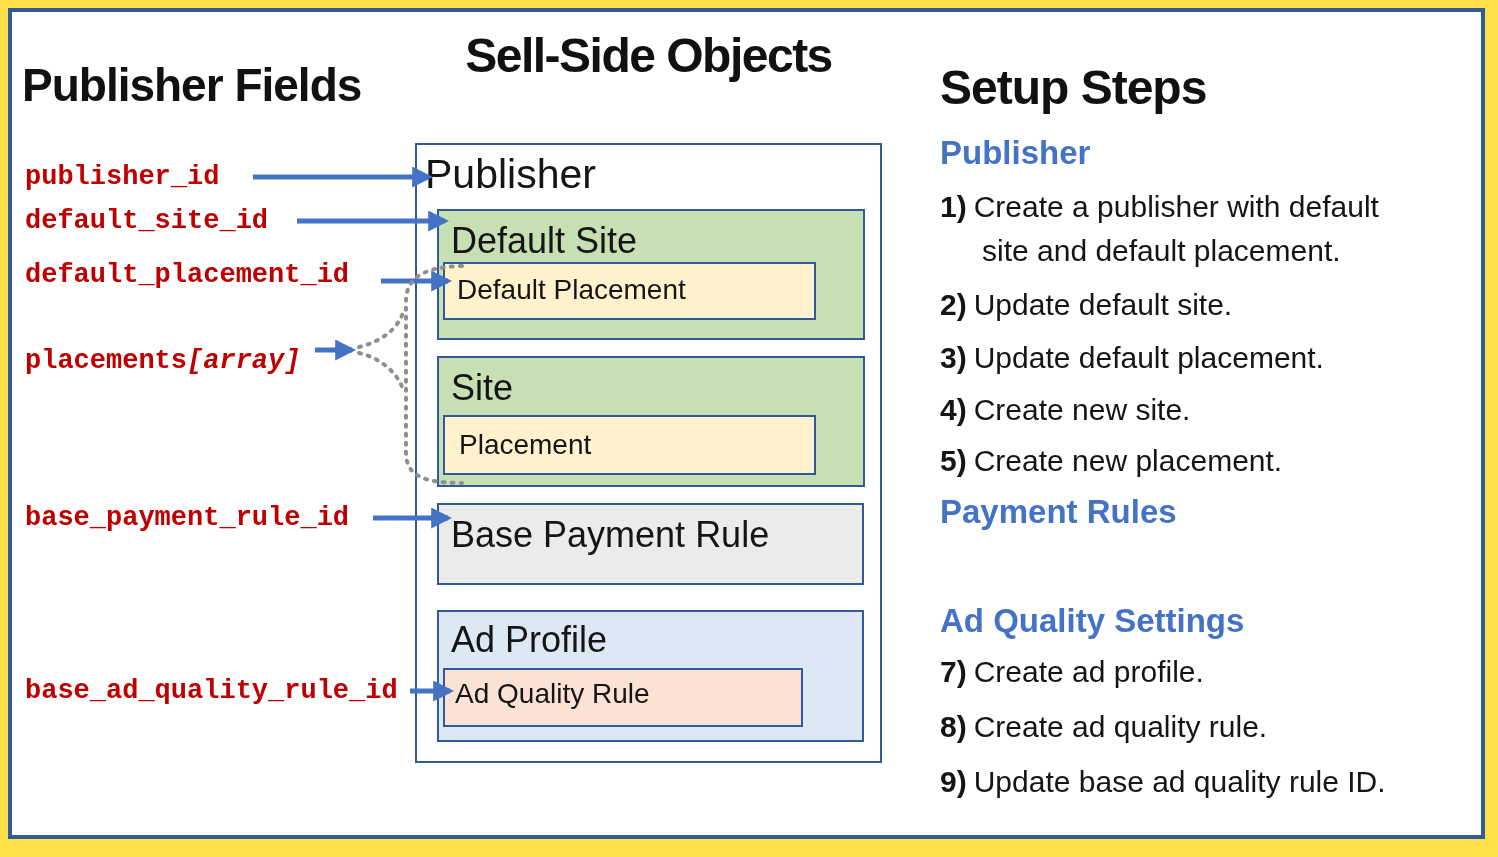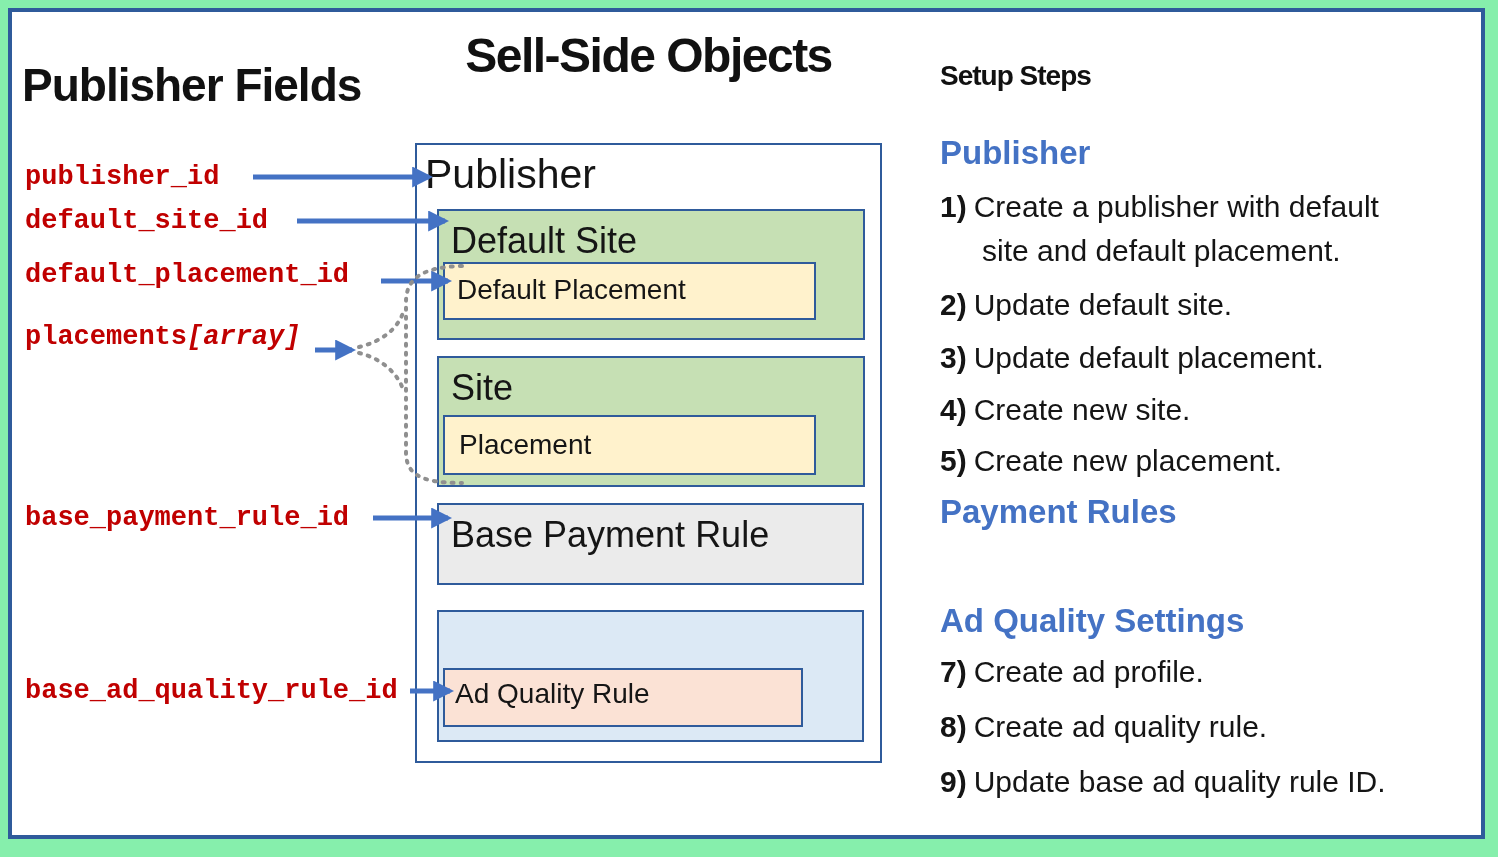--- a/index.html
+++ b/index.html
@@ -1,27 +1,27 @@
 <!DOCTYPE html>
 <html><head>
 <meta charset="utf-8">
 <style>
   html,body{margin:0;padding:0;background:#fff;}
   #canvas{
-    position:relative;width:1498px;height:857px;background:#86efac;overflow:hidden;
+    position:relative;width:1498px;height:857px;background:#fde047;overflow:hidden;
     font-family:"Liberation Sans",sans-serif;color:#151515;
   }
   .frame{
     position:absolute;left:8px;top:8px;width:1477px;height:831px;
     border:4px solid #2f5b9b;background:#fff;box-sizing:border-box;
   }
   .h-big{position:absolute;font-weight:bold;color:#111;white-space:nowrap;}
   #left-heading{left:22px;top:58px;font-size:46px;letter-spacing:-1px;}
   #main-title{left:415px;top:28px;width:467px;text-align:center;font-size:48px;letter-spacing:-1.5px;}
-  #setup-heading{left:940px;top:60px;font-size:28px;letter-spacing:-1px;}
+  #setup-heading{left:940px;top:60px;font-size:48px;letter-spacing:-1px;}
 
   .field{
     position:absolute;left:25px;font-family:"Liberation Mono",monospace;
     font-weight:bold;font-size:27px;color:#c00000;white-space:nowrap;line-height:30px;
   }
   .field .suffix{font-style:italic;}
 
   .box{position:absolute;box-sizing:border-box;border:2.5px solid #2f5b9b;}
   .boxlabel{position:absolute;white-space:nowrap;color:#151515;line-height:1.1;}
   .lab-xl{font-size:41px;}
@@ -41,41 +41,42 @@
 <div id="canvas">
   <div class="frame"></div>
 
   <div id="left-heading" class="h-big">Publisher Fields</div>
   <div id="main-title" class="h-big">Sell-Side Objects</div>
   <div id="setup-heading" class="h-big">Setup Steps</div>
 
   <div class="field" style="top:162px"><span>publisher_id</span><span class="suffix"></span></div>
   <div class="field" style="top:206px"><span>default_site_id</span><span class="suffix"></span></div>
   <div class="field" style="top:260px"><span>default_placement_id</span><span class="suffix"></span></div>
-  <div class="field" style="top:322px"><span>placements</span><span class="suffix">[array]</span></div>
+  <div class="field" style="top:346px"><span>placements</span><span class="suffix">[array]</span></div>
   <div class="field" style="top:503px"><span>base_payment_rule_id</span><span class="suffix"></span></div>
   <div class="field" style="top:676px"><span>base_ad_quality_rule_id</span><span class="suffix"></span></div>
 
   <div class="box" style="left:415px;top:143px;width:467px;height:620px;background:#fff"></div>
   <div class="boxlabel lab-xl" style="left:425px;top:152px">Publisher</div>
 
   <div class="box" style="left:437px;top:209px;width:428px;height:131px;background:#c6e0b4"></div>
   <div class="boxlabel lab-lg" style="left:451px;top:221px">Default Site</div>
   <div class="box" style="left:443px;top:262px;width:373px;height:58px;background:#fff2cc"></div>
   <div class="boxlabel lab-md" style="left:457px;top:275px">Default Placement</div>
 
   <div class="box" style="left:437px;top:356px;width:428px;height:131px;background:#c6e0b4"></div>
   <div class="boxlabel lab-lg" style="left:451px;top:368px">Site</div>
   <div class="box" style="left:443px;top:415px;width:373px;height:60px;background:#fff2cc"></div>
   <div class="boxlabel lab-md" style="left:459px;top:430px">Placement</div>
 
   <div class="box" style="left:437px;top:503px;width:427px;height:82px;background:#ebebeb"></div>
   <div class="boxlabel lab-lg" style="left:451px;top:515px">Base Payment Rule</div>
 
   <div class="box" style="left:437px;top:610px;width:427px;height:132px;background:#dce9f5"></div>
+  <div class="boxlabel lab-lg" style="left:451px;top:620px">Ad Profile</div>
   <div class="box" style="left:443px;top:668px;width:360px;height:59px;background:#fbe2d5"></div>
   <div class="boxlabel lab-md" style="left:455px;top:679px">Ad Quality Rule</div>
 
   <svg class="overlay" width="1498" height="857">
     <defs>
       <marker id="ah" viewBox="0 0 10 10" refX="8" refY="5" markerWidth="4.2" markerHeight="4.2" orient="auto">
         <path d="M0,0 L10,5 L0,10 z" fill="#4472c4"></path>
       </marker>
     </defs>
     <g stroke="#4472c4" stroke-width="5">

